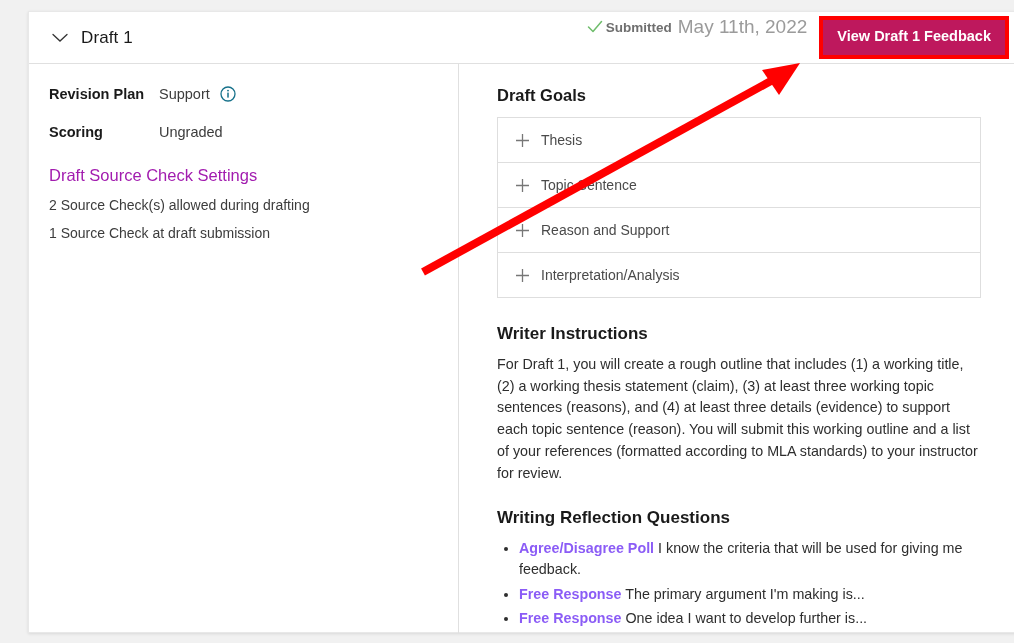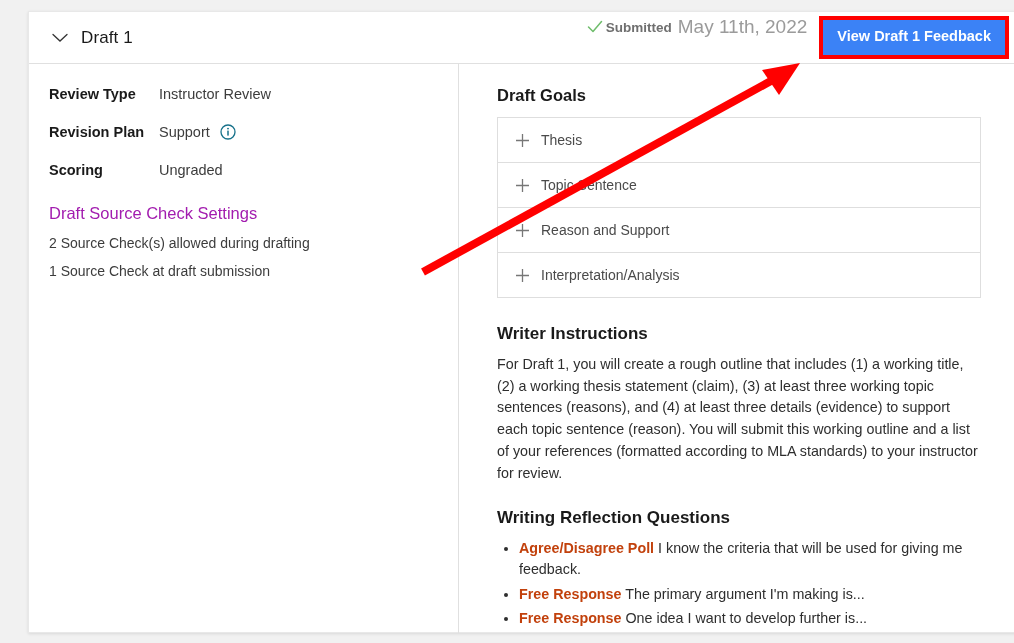--- a/index.html
+++ b/index.html
@@ -89,21 +89,21 @@
 
   .btn-annotation {
     border: 4px solid #ff0000;
     padding: 0;
     display: inline-block;
     background: #ff0000;
     line-height: 0;
   }
 
   .feedback-btn {
-    background: #3b82f6;
+    background: #be185d;
     color: #ffffff;
     border: none;
     font-family: "Liberation Sans", sans-serif;
     font-size: 14.5px;
     font-weight: bold;
     padding: 9px 14px 10px 14px;
     cursor: pointer;
     line-height: 1.1;
     white-space: nowrap;
   }
@@ -229,21 +229,21 @@
   }
   .reflect-list li {
     font-size: 14.3px;
     color: #2e2e2e;
     line-height: 1.48;
     margin-bottom: 3px;
     max-width: 470px;
   }
   .q-type {
     font-weight: bold;
-    color: #c2410c;
+    color: #8b5cf6;
   }
   .q-text { color: #2e2e2e; }
 
   
   .arrow-overlay {
     position: absolute;
     left: 0;
     top: 0;
     width: 1014px;
     height: 643px;
@@ -283,26 +283,20 @@
           <button class="feedback-btn">View Draft 1 Feedback</button>
         </div>
 
       </div>
     </div>
 
     <div class="card-body">
 
       <div class="col-left">
 
-        <div class="meta-row">
-          <div class="meta-label">Review Type</div>
-          <div class="meta-value">
-            <span>Instructor Review</span>
-          </div>
-        </div>
 
         <div class="meta-row">
           <div class="meta-label">Revision Plan</div>
           <div class="meta-value">
             <span>Support</span>
             <span class="info-icon">
               <svg width="16" height="16" viewBox="0 0 16 16">
                 <circle cx="8" cy="8" r="7" stroke="#16718a" stroke-width="1.3" fill="none"></circle>
                 <circle cx="8" cy="4.6" r="0.95" fill="#16718a"></circle>
                 <rect x="7.25" y="6.6" width="1.5" height="5" fill="#16718a"></rect>

